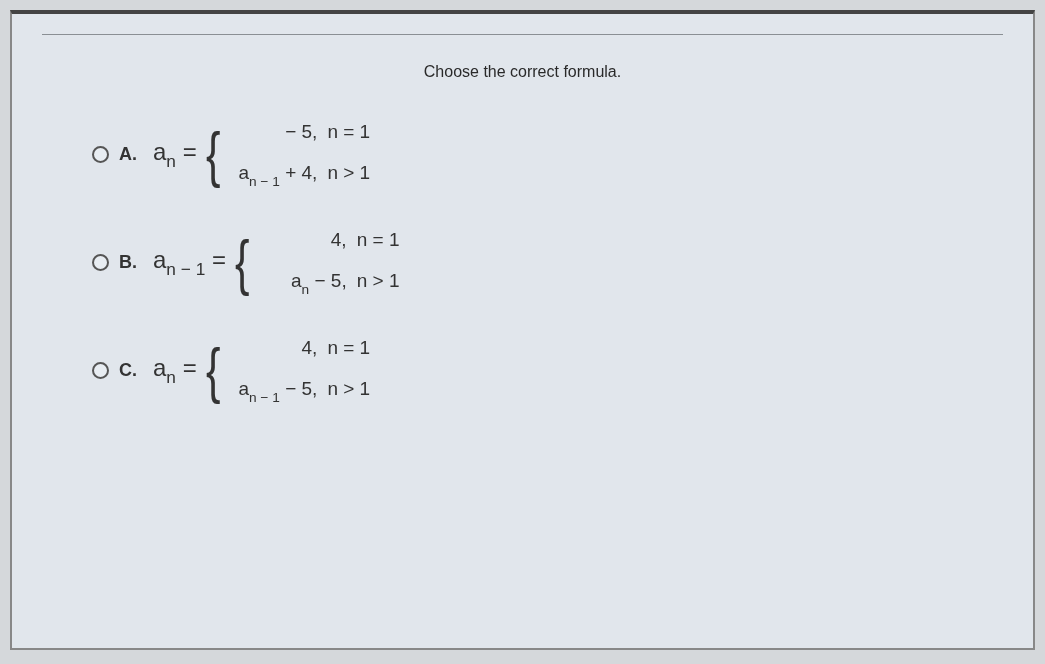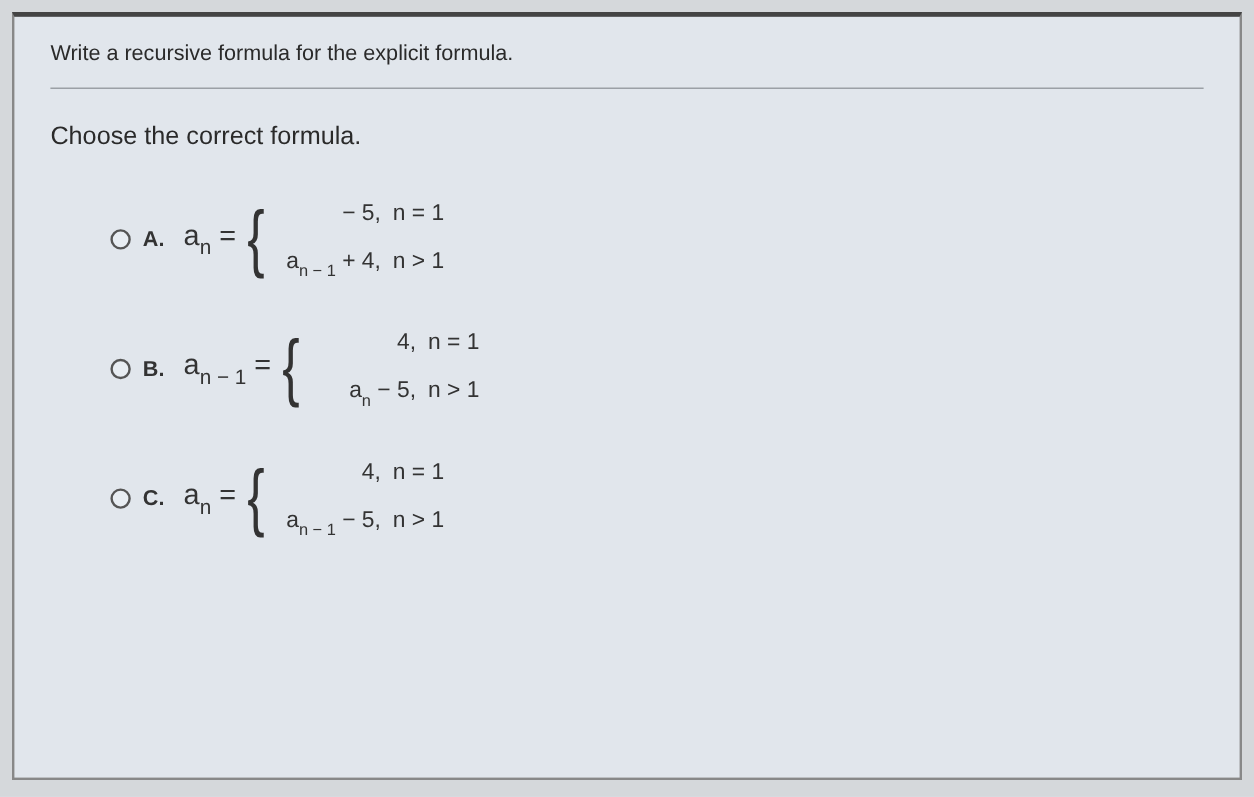--- a/index.html
+++ b/index.html
@@ -42,23 +42,24 @@
       vertical-align: sub;
       position: relative;
       top: 2px;
     }
     .divider {
       border: none;
       border-top: 1px solid #8a8f94;
       margin: 0 0 28px 0;
     }
     .instruction {
-      font-size: 21px;
+      font-size: 16px;
       color: #2a2a2a;
       margin-bottom: 38px;
+      text-align: center;
     }
     .options {
       margin-left: 50px;
     }
     .option-row {
       display: flex;
       align-items: center;
       margin-bottom: 38px;
       height: 70px;
     }
@@ -117,21 +118,20 @@
       text-align: left;
       padding-left: 8px;
     }
   </style>
 </head>
 <body>
 
 <div class="page-container">
   <div class="content">
 
-    <div class="question-prompt">Write a recursive formula for the explicit formula.</div>
 
 
     <hr class="divider">
 
     <div class="instruction">Choose the correct formula.</div>
 
     <div class="options">
 
       <div class="option-row">
         <div class="radio-btn"></div>

